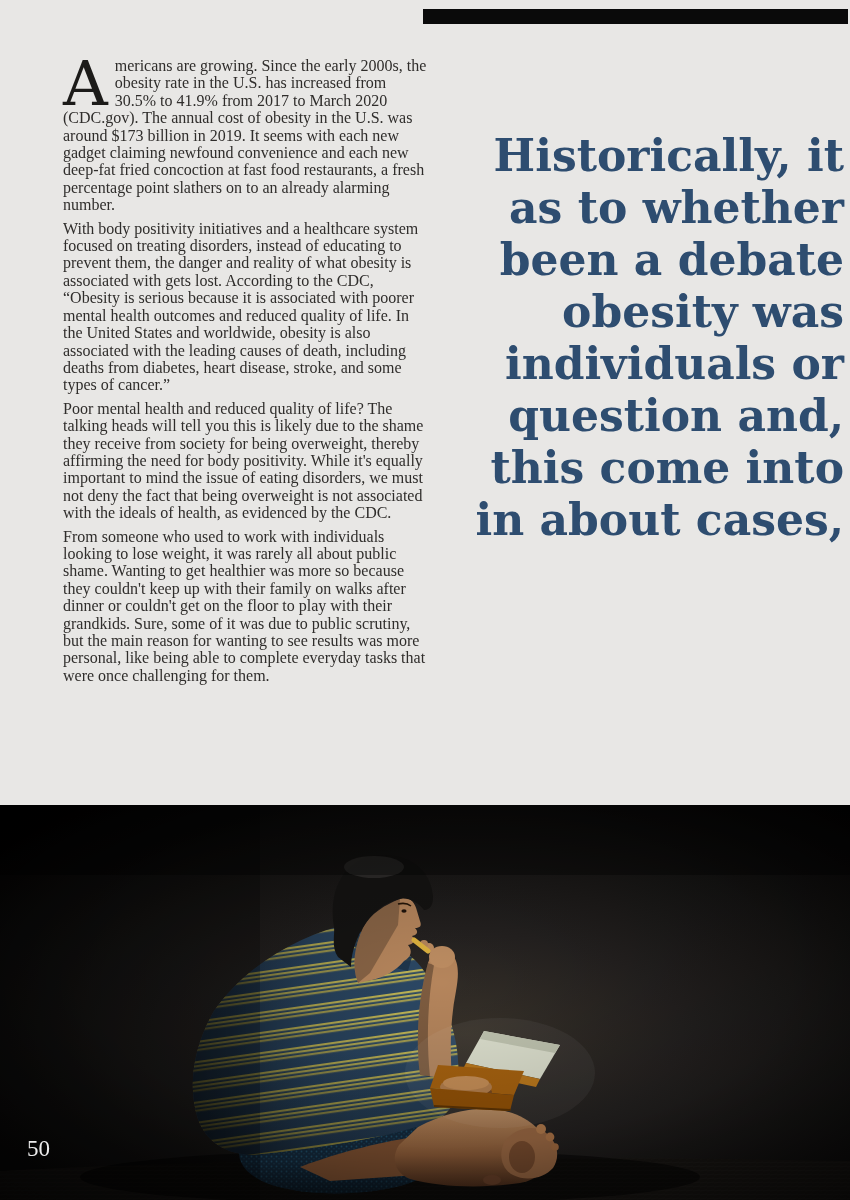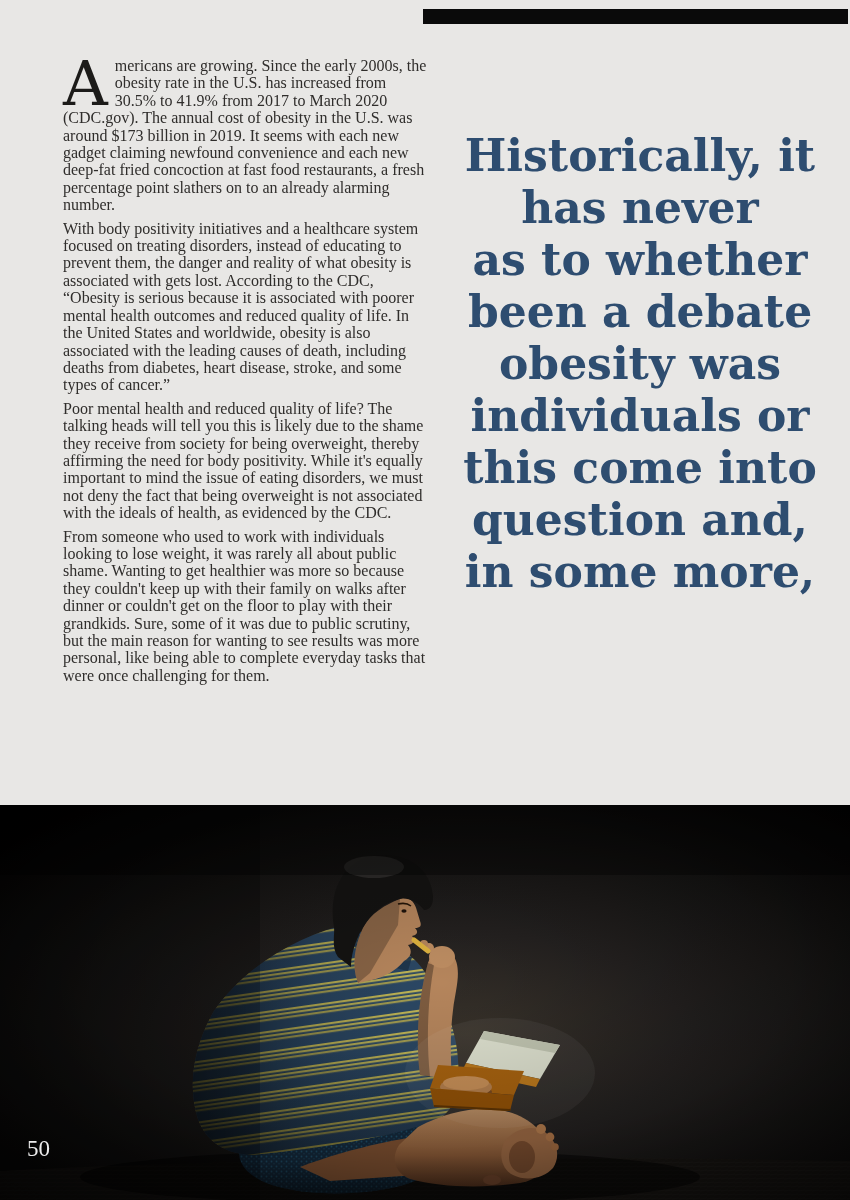--- a/index.html
+++ b/index.html
@@ -19,21 +19,21 @@
   }
   .article-col p{margin:0 0 6px 0;}
   .dropcap{
     float:left;
     font-family:"DejaVu Serif","Liberation Serif",serif;
     font-size:62px;line-height:50px;
     padding:2px 7px 0 0;color:#1c1b19;
   }
   .quote-col{
     position:absolute;left:436px;top:130px;width:408px;
-    text-align:center;
+    text-align:right;
     font-family:"DejaVu Serif","Liberation Serif",serif;
     font-weight:bold;color:#2e4d70;
     font-size:44px;line-height:52px;
   }
   .photo{
     position:absolute;left:0;top:805px;width:850px;height:395px;
     background:#0c0b0a;
   }
   .photo svg{display:block;}
   .page-num{
@@ -51,28 +51,27 @@
 
   <div class="article-col">
     <p><span class="dropcap">A</span><span>mericans are growing. Since the early 2000s, the obesity rate in the U.S. has increased from 30.5% to 41.9% from 2017 to March 2020 (CDC.gov). The annual cost of obesity in the U.S. was around $173 billion in 2019. It seems with each new gadget claiming newfound convenience and each new deep-fat fried concoction at fast food restaurants, a fresh percentage point slathers on to an already alarming number.</span></p>
     <p>With body positivity initiatives and a healthcare system focused on treating disorders, instead of educating to prevent them, the danger and reality of what obesity is associated with gets lost. According to the CDC, “Obesity is serious because it is associated with poorer mental health outcomes and reduced quality of life. In the United States and worldwide, obesity is also associated with the leading causes of death, including deaths from diabetes, heart disease, stroke, and some types of cancer.”</p>
     <p>Poor mental health and reduced quality of life? The talking heads will tell you this is likely due to the shame they receive from society for being overweight, thereby affirming the need for body positivity. While it's equally important to mind the issue of eating disorders, we must not deny the fact that being overweight is not associated with the ideals of health, as evidenced by the CDC.</p>
     <p>From someone who used to work with individuals looking to lose weight, it was rarely all about public shame. Wanting to get healthier was more so because they couldn't keep up with their family on walks after dinner or couldn't get on the floor to play with their grandkids. Sure, some of it was due to public scrutiny, but the main reason for wanting to see results was more personal, like being able to complete everyday tasks that were once challenging for them.</p>
   </div>
 
   <div class="quote-col">
     <div>Historically, it</div>
-    <div>has never</div>
     <div>as to whether</div>
     <div>been a debate</div>
     <div>obesity was</div>
     <div>individuals or</div>
+    <div>question and,</div>
     <div>this come into</div>
-    <div>question and,</div>
-    <div>in some more,</div>
+    <div>in about cases,</div>
   </div>
 
   <div class="photo">
     <svg width="850" height="395" viewBox="0 0 850 395">
       <defs>
         <radialGradient id="bgGrad" cx="0.55" cy="0.58" r="0.72">
           <stop offset="0" stop-color="#38322a"></stop>
           <stop offset="0.35" stop-color="#242120"></stop>
           <stop offset="0.7" stop-color="#131211"></stop>
           <stop offset="1" stop-color="#070606"></stop>

